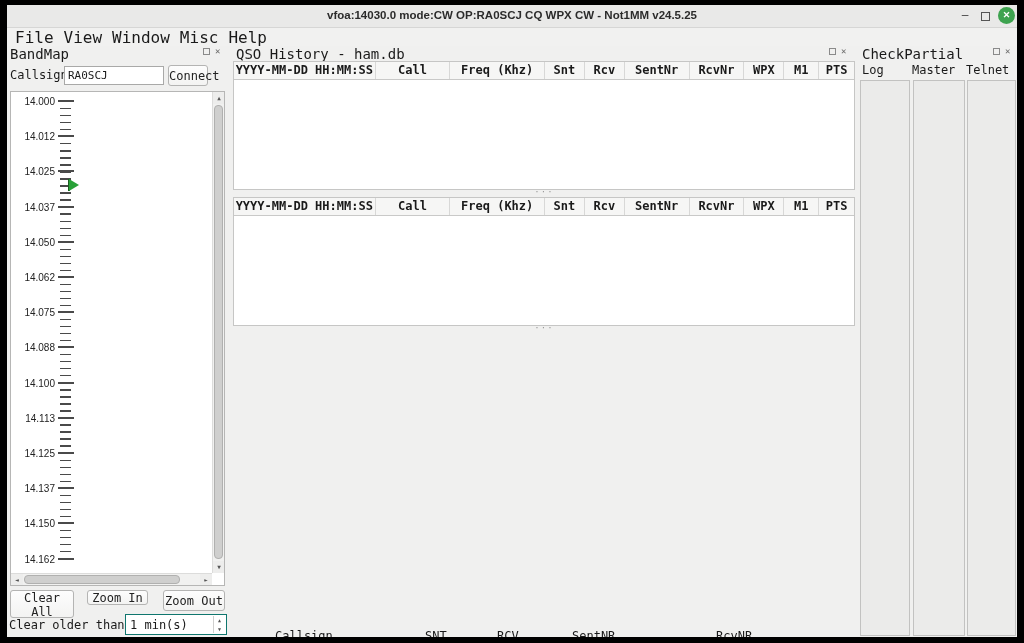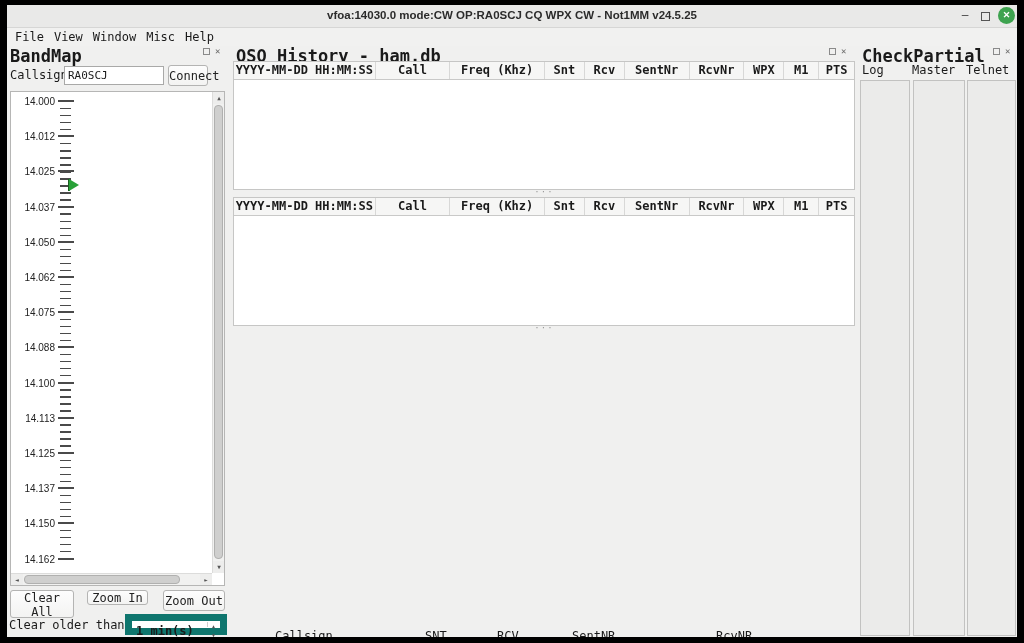--- a/index.html
+++ b/index.html
@@ -18,24 +18,24 @@
   .btn-min { right:44px; line-height:14px; }
   .btn-max { right:24px; }
   .max-glyph { display:inline-block; width:9px; height:9px; border:1.5px solid #555; margin-top:4px; }
   .btn-close { right:2px; top:2px; width:17px; height:17px; border-radius:50%;
                background:#3da34f; color:#fff; font:bold 9px "Liberation Sans",sans-serif;
                line-height:17px; text-align:center; }
 
   
   .menubar { position:absolute; left:0; top:23px; right:0; height:18px; background:#f1f1f0;
              display:flex; gap:8px; padding-left:7px; align-items:center; }
-  .menu-item { font-size:12px; padding:0 1px; }
-
-  
-  .panel-header { position:absolute; height:16px; font-size:17px; font-weight:bold; }
+  .menu-item { font-size:16px; padding:0 1px; }
+
+  
+  .panel-header { position:absolute; height:16px; font-size:14px; font-weight:normal; }
   .dock-icons { position:absolute; top:1px; display:flex; gap:5px; align-items:center; }
   .float-icon { width:7px; height:7px; border:1px solid #8a8a8a; display:inline-block; }
   .x-icon { font-size:9px; color:#6e6e6e; line-height:9px; }
 
   
   .dock-left { position:absolute; left:0; top:41px; width:221px; bottom:0; }
   .bm-callsign-label { position:absolute; left:3px; top:22px; font-size:12px; }
   .bm-callsign-input { position:absolute; left:57px; top:20px; width:100px; height:19px;
         background:#fff; border:1px solid #a9a9a8; font-size:11px; padding:2px 3px; }
   .bm-connect { position:absolute; left:161px; top:19px; width:40px; height:21px; }
@@ -63,21 +63,21 @@
   .v-thumb { position:absolute; left:1px; top:13px; width:9px; bottom:14px;
              background:#cfcfce; border:1px solid #b0b0af; border-radius:4px; }
   .h-thumb { position:absolute; top:1px; left:13px; right:32px; height:9px;
              background:#cfcfce; border:1px solid #b0b0af; border-radius:4px; }
   .bm-btn-row { position:absolute; top:544px; left:0; right:0; }
   .bm-clear { position:absolute; left:3px; width:64px; height:28px; }
   .bm-zin { position:absolute; left:80px; width:61px; height:15px; }
   .bm-zout { position:absolute; left:156px; width:62px; height:21px; }
   .bm-older-label { position:absolute; left:2px; top:572px; font-size:12px; }
   .bm-older-spin { position:absolute; left:118px; top:568px; width:102px; height:21px;
-                   background:#fff; border:7px solid #0f766e; font-size:12px; padding:3px 21px 0 4px;font-weight:bold; }
+                   background:#fff; border:1px solid #0f766e; font-size:12px; padding:3px 21px 0 4px; }
   .spin-arrows { position:absolute; right:1px; top:1px; bottom:1px; width:12px;
                  border-left:1px solid #cfcfce; display:flex; flex-direction:column; }
   .spin-arrows span { flex:1; font-size:5px; color:#555; text-align:center; line-height:9px; }
 
   
   .dock-center { position:absolute; left:225px; top:41px; width:623px; bottom:0; }
   .qh-table { position:absolute; left:1px; width:622px; background:#fff; border:1px solid #c6c6c5; }
   .t1 { top:15px; height:129px; } .t2 { top:151px; height:129px; }
   .thead { display:flex; height:18px; background:#f6f6f5; border-bottom:1px solid #c9c9c8; }
   .th { font-size:12px; text-align:center; line-height:17px; border-right:1px solid #d8d8d7;

